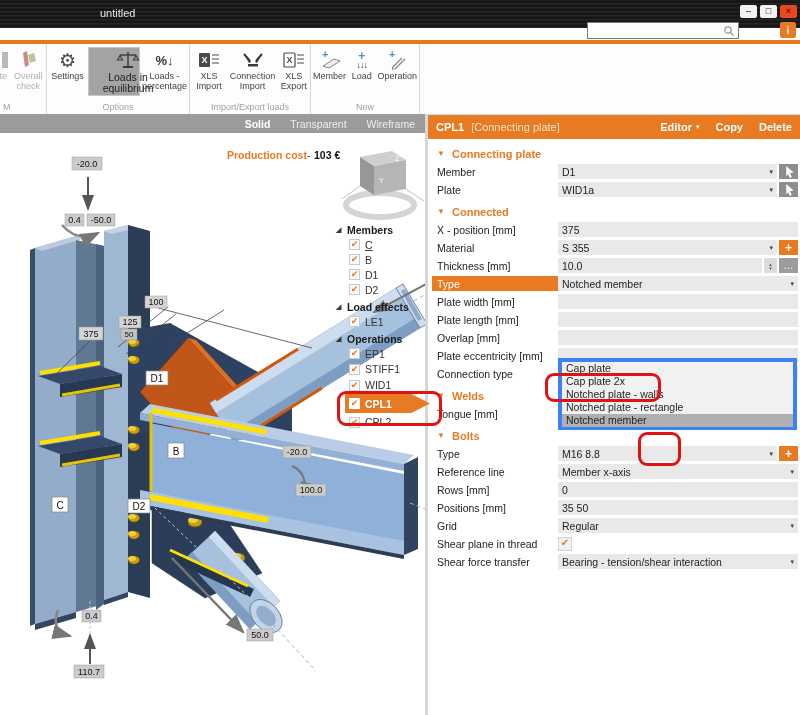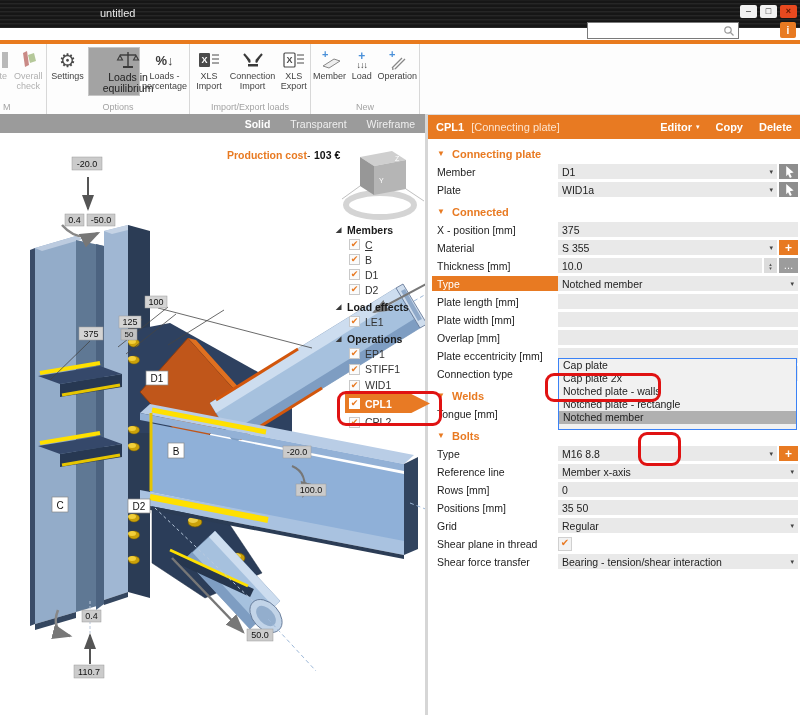--- a/index.html
+++ b/index.html
@@ -84,21 +84,21 @@
   .dotsbtn{background:#9c9c9c;color:#fff;font-size:10px;}
   .cb{width:12px;height:12px;background:#f2f2f2;border:1px solid #d0d0d0;color:#e87a24;font-size:10px;line-height:10px;text-align:center;margin-top:1px;}
   
   .numbox{width:26px;flex:none;font-size:10.5px;color:#222;display:flex;align-items:flex-end;padding-left:2px;}
   .sel.small{flex:none;width:44px;}
   .weldicons{display:flex;margin-left:6px;gap:6px;align-items:center;}
   .wicon{width:22px;height:17px;display:flex;align-items:center;justify-content:center;}
   .wicon.wsel{background:#e87a22;}
   
   #typedd{position:absolute;left:130px;top:212px;width:239px;height:72px;background:#f1f1f1;
-    border:1px solid #3b82f6;box-sizing:border-box;z-index:40;font-size:10.5px;color:#222;}
+    border:4px solid #3b82f6;box-sizing:border-box;z-index:40;font-size:10.5px;color:#222;}
   #typedd .ddi{height:13px;line-height:13px;padding-left:4px;white-space:nowrap;}
   #typedd .ddi.hl2{background:#b0b0b0;}
 
   
   .anno{position:absolute;border:3.5px solid #e01212;border-radius:9px;z-index:60;}
 </style>
 </head>
 <body>
 
 <div id="app">
@@ -648,27 +648,27 @@
       <div class="prow">
         <span class="plabel hl">Type</span>
         <div class="pfield">
             <div class="sel">
               <span>Notched member</span>
               <span class="caret">▾</span>
             </div>
           </div>
       </div>
       <div class="prow">
+        <span class="plabel">Plate width [mm]</span>
+        <div class="pfield">
+            <div class="inp"></div>
+          </div>
+      </div>
+      <div class="prow">
         <span class="plabel">Plate length [mm]</span>
-        <div class="pfield">
-            <div class="inp"></div>
-          </div>
-      </div>
-      <div class="prow">
-        <span class="plabel">Plate width [mm]</span>
         <div class="pfield">
             <div class="inp"></div>
           </div>
       </div>
       <div class="prow">
         <span class="plabel">Overlap [mm]</span>
         <div class="pfield">
             <div class="inp"></div>
           </div>
       </div>

